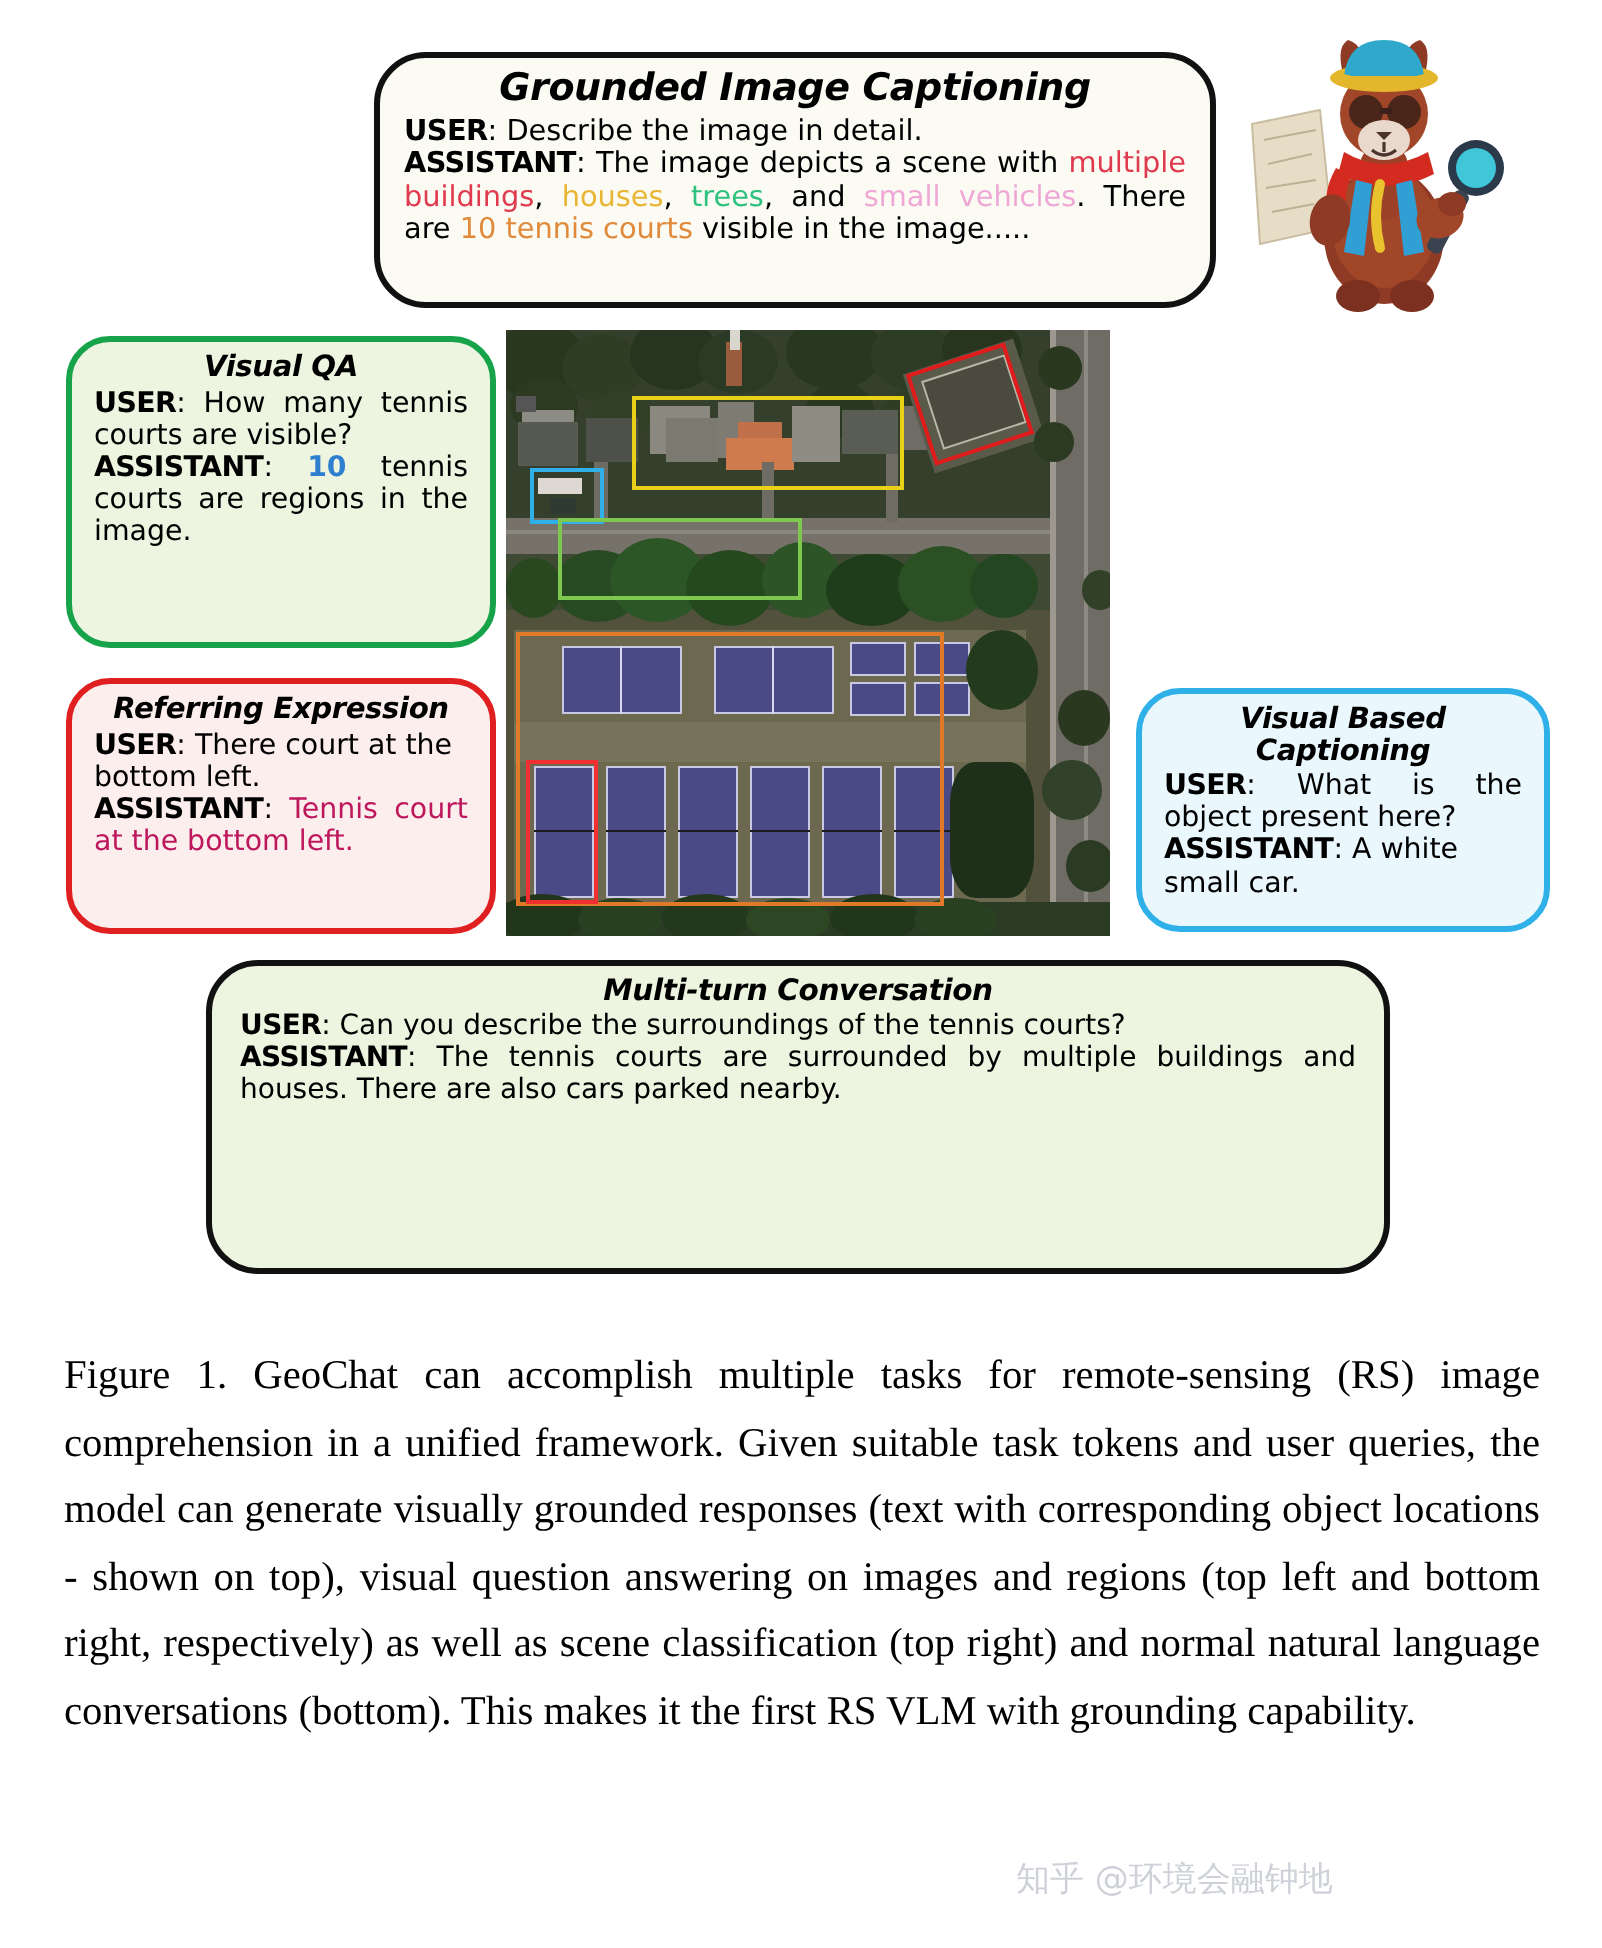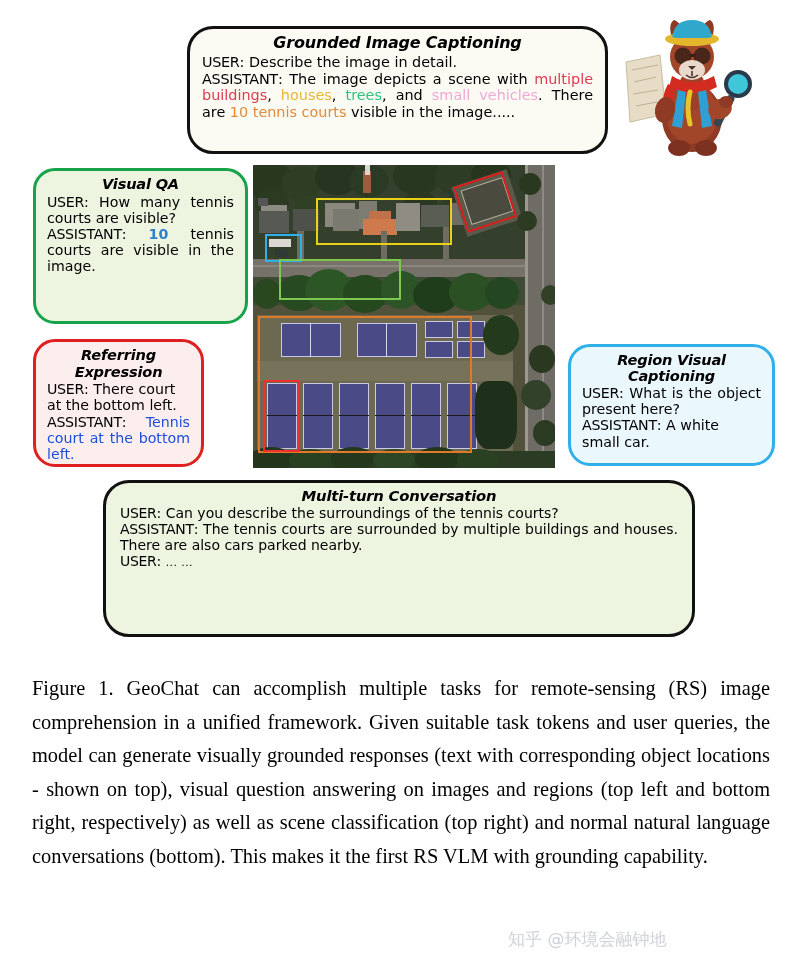--- a/index.html
+++ b/index.html
@@ -10,38 +10,38 @@
   }
   .figure-area{position:absolute;left:0;top:0;width:801px;height:660px;}
 
   
   .bubble{position:absolute;box-sizing:border-box;border-radius:22px;
     padding:6px 10px 7px 10px;line-height:1.14;}
   .bubble .title{
     font-style:italic;font-weight:bold;text-align:center;display:block;
     letter-spacing:-.2px;margin-bottom:1px;}
   .bubble .line{display:block;}
-  .spk{font-weight:normal;letter-spacing:-.3px;}
+  .spk{font-weight:bold;letter-spacing:-.3px;}
   .just{text-align:justify;text-align-last:left;}
 
   
   #grounded-captioning{
     left:187px;top:26px;width:421px;height:128px;
     border:3.4px solid #111;background:#fbfbf4;
     font-size:14.4px;border-radius:26px;padding:5px 12px 0 12px;}
-  #grounded-captioning .title{font-size:16px;margin-bottom:2px;}
+  #grounded-captioning .title{font-size:19px;margin-bottom:2px;}
 
   #visual-qa{
     left:33px;top:168px;width:215px;height:156px;
     border:3px solid #16a34a;background:#edf4e0;
     font-size:14.2px;border-radius:22px;padding:5px 11px 0 11px;}
   #visual-qa .title{font-size:14.6px;margin-bottom:1px;}
 
   #referring-expression{
-    left:33px;top:339px;width:171px;height:128px;
+    left:33px;top:339px;width:215px;height:128px;
     border:3px solid #e02020;background:#fdeeee;
     font-size:14.2px;border-radius:22px;padding:5px 11px 0 11px;}
   #referring-expression .title{font-size:14.6px;margin-bottom:1px;}
 
   #scene-classification{
     left:568px;top:172px;width:207px;height:144px;
     border:3px solid #16a34a;background:#edf4e0;
     font-size:14.2px;border-radius:22px;padding:6px 11px 0 11px;}
   #scene-classification .title{font-size:14.6px;margin-bottom:1px;}
 
@@ -59,21 +59,21 @@
 
   .dots{font-size:11px;letter-spacing:.4px;}
 
   
   .c-red{color:#e03a4e;}
   .c-yellow{color:#e8b634;}
   .c-green{color:#2ec27e;}
   .c-pink{color:#efa8d6;}
   .c-orange{color:#e08a3c;}
   .c-blue{color:#2f7fd0;font-weight:bold;}
-  .c-redtxt{color:#1d4ed8;}
+  .c-redtxt{color:#be185d;}
 
   
   #satellite{position:absolute;left:253px;top:165px;width:302px;height:303px;
     background:#3c4533;overflow:hidden;}
   #satellite .lyr{position:absolute;}
 
   .veg{position:absolute;border-radius:50%;}
   .road{position:absolute;background:#6e6b66;}
   .bldg{position:absolute;}
   .court{position:absolute;background:#4a4a86;border:1px solid #c9c9e4;box-sizing:border-box;}
@@ -269,40 +269,39 @@
 
   <div class="bubble" id="grounded-captioning">
     <span class="title">Grounded Image Captioning</span>
     <span class="line"><span class="spk">USER</span><span>: Describe the image in detail.</span></span>
     <span class="line just"><span class="spk">ASSISTANT</span><span>: The image depicts a scene with </span><span class="c-red">multiple buildings</span><span>, </span><span class="c-yellow">houses</span><span>, </span><span class="c-green">trees</span><span>, and </span><span class="c-pink">small vehicles</span><span>. There are </span><span class="c-orange">10 tennis courts</span><span> visible in the image.....</span></span>
   </div>
 
   <div class="bubble" id="visual-qa">
     <span class="title">Visual QA</span>
     <span class="line just"><span class="spk">USER</span><span>: How many tennis courts are visible?</span></span>
-    <span class="line just"><span class="spk">ASSISTANT</span>: <span class="c-blue">10</span><span> tennis courts are visible in the image.</span></span>
+    <span class="line just"><span class="spk">ASSISTANT</span>: <span class="c-blue">10</span><span> tennis courts are regions in the image.</span></span>
   </div>
 
   <div class="bubble" id="referring-expression">
     <span class="title">Referring Expression</span>
     <span class="line"><span class="spk">USER</span><span>: There court at the bottom left.</span></span>
     <span class="line just"><span class="spk">ASSISTANT</span>:<span class="c-redtxt"> Tennis court at the bottom left.</span></span>
   </div>
 
 
   <div class="bubble" id="region-captioning">
-    <span class="title">Region Visual</span>
+    <span class="title">Visual Based</span>
     <span class="title">Captioning</span>
     <span class="line just"><span class="spk">USER</span><span>: What is the object present here?</span></span>
     <span class="line"><span class="spk">ASSISTANT</span>:<span>     A white small car.</span></span>
   </div>
 
   <div class="bubble" id="multi-turn">
     <span class="title">Multi-turn Conversation</span>
     <span class="line"><span class="spk">USER</span><span>: Can you describe the surroundings of the tennis courts?</span></span>
     <span class="line just"><span class="spk">ASSISTANT</span><span>: The tennis courts are surrounded by multiple buildings and houses. There are also cars parked nearby.</span></span>
-    <span class="line"><span class="spk">USER</span><span>: </span><span class="dots">... ...</span></span>
   </div>
 
 </div>
 
 <div id="caption">Figure 1.  GeoChat can accomplish multiple tasks for remote-sensing (RS) image comprehension in a unified framework. Given suitable task tokens and user queries, the model can generate visually grounded responses (text with corresponding object locations - shown on top), visual question answering on images and regions (top left and bottom right, respectively) as well as scene classification (top right) and normal natural language conversations (bottom). This makes it the first RS VLM with grounding capability.</div>
 <div id="watermark">知乎 @环境会融钟地</div>
 
 </body></html>

